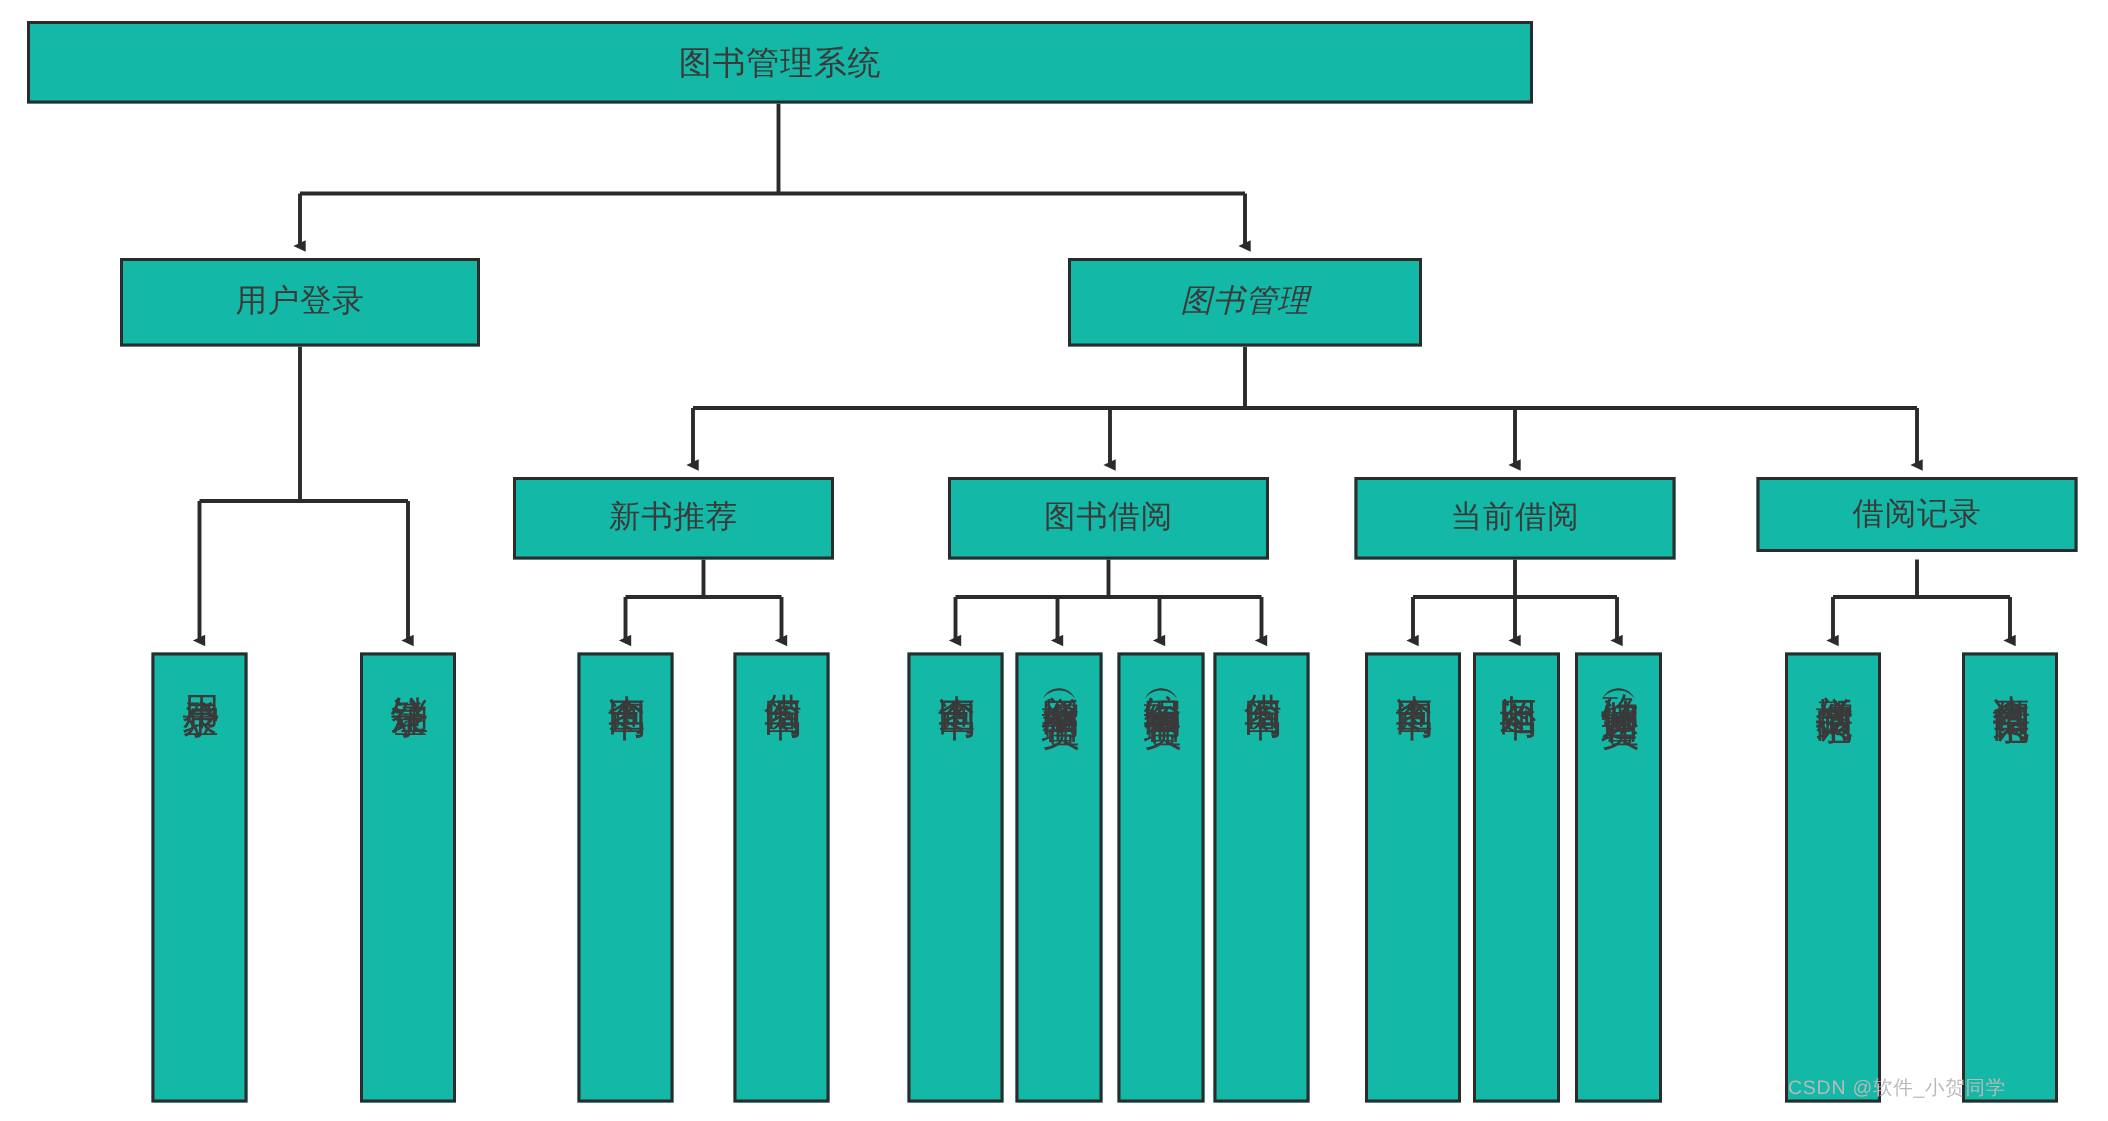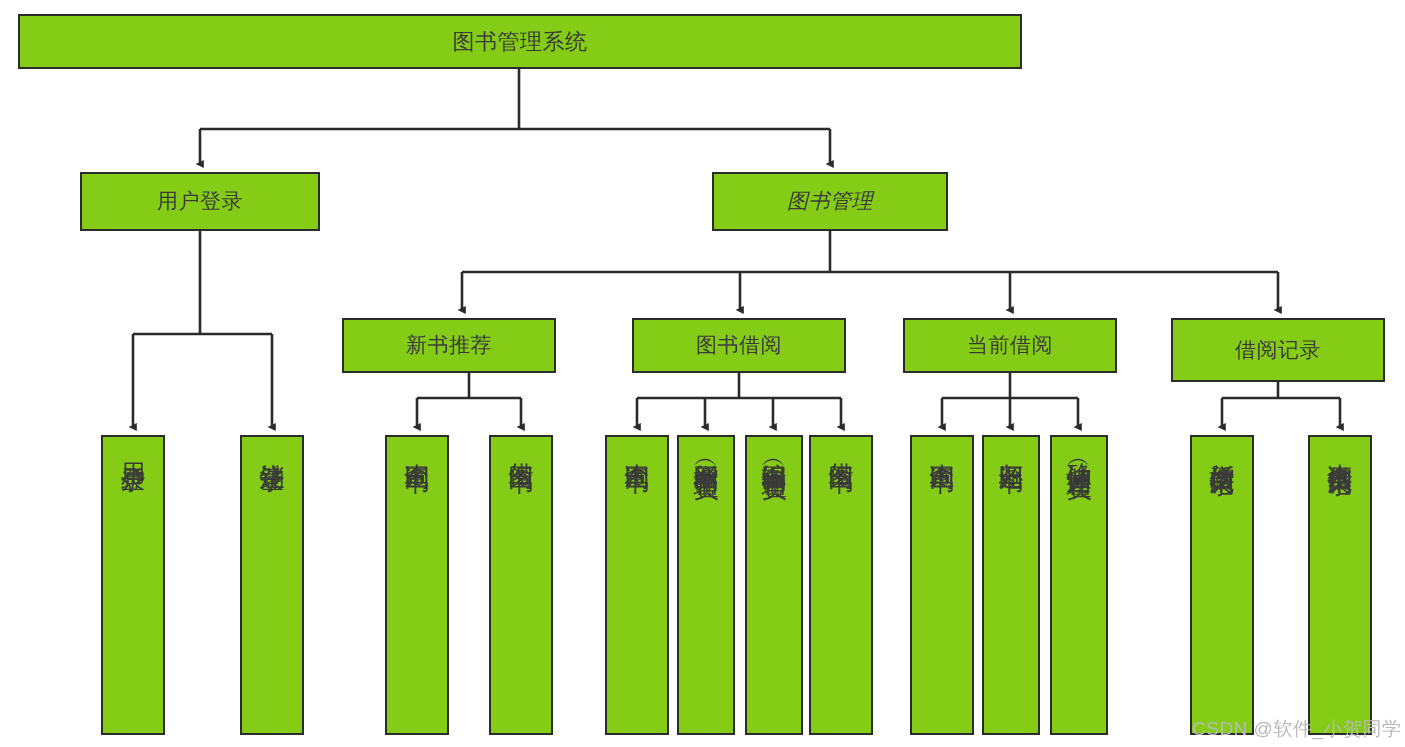--- a/index.html
+++ b/index.html
@@ -22,21 +22,21 @@
     left: 0;
     top: 0;
     width: 1405px;
     height: 747px;
     pointer-events: none;
   }
   .node {
     position: absolute;
     box-sizing: border-box;
     border: 2px solid #2b2b2b;
-    background: #84cc16;
+    background: #14b8a6;
     display: flex;
     align-items: center;
     justify-content: center;
     color: #3a3a3a;
   }
   .node .label {
     display: block;
     text-align: center;
     line-height: 1.05;
     letter-spacing: 0.5px;
@@ -63,21 +63,21 @@
     letter-spacing: 2px;
     white-space: nowrap;
     max-height: 286px;
   }
   .node.v.tall .label {
     max-height: 292px;
   }
   .watermark {
     position: absolute;
     color: #b9b9b9;
-    font-size: 19px;
+    font-size: 13px;
     white-space: nowrap;
     letter-spacing: 0.5px;
   }
 </style>
 </head>
 <body>
 
 <div id="canvas">
 
   <svg id="edges" viewBox="0 0 1405 747" width="1405" height="747" xmlns="http://www.w3.org/2000/svg">
@@ -143,21 +143,21 @@
 
   <div class="node h" style="left:342px; top:318px; width:214px; height:55px;">
     <span class="label">新书推荐</span>
   </div>
   <div class="node h" style="left:903px; top:318px; width:214px; height:55px;">
     <span class="label">当前借阅</span>
   </div>
   <div class="node h" style="left:632px; top:318px; width:214px; height:55px;">
     <span class="label">图书借阅</span>
   </div>
-  <div class="node h" style="left:1171px; top:318px; width:214px; height:64px;">
+  <div class="node h" style="left:1171px; top:318px; width:214px; height:50px;">
     <span class="label">借阅记录</span>
   </div>
 
   <div class="node v" style="left:101px; top:435px; width:64px; height:300px;">
     <span class="label">用户登录</span>
   </div>
   <div class="node v" style="left:240px; top:435px; width:64px; height:300px;">
     <span class="label">注销登录</span>
   </div>
 

